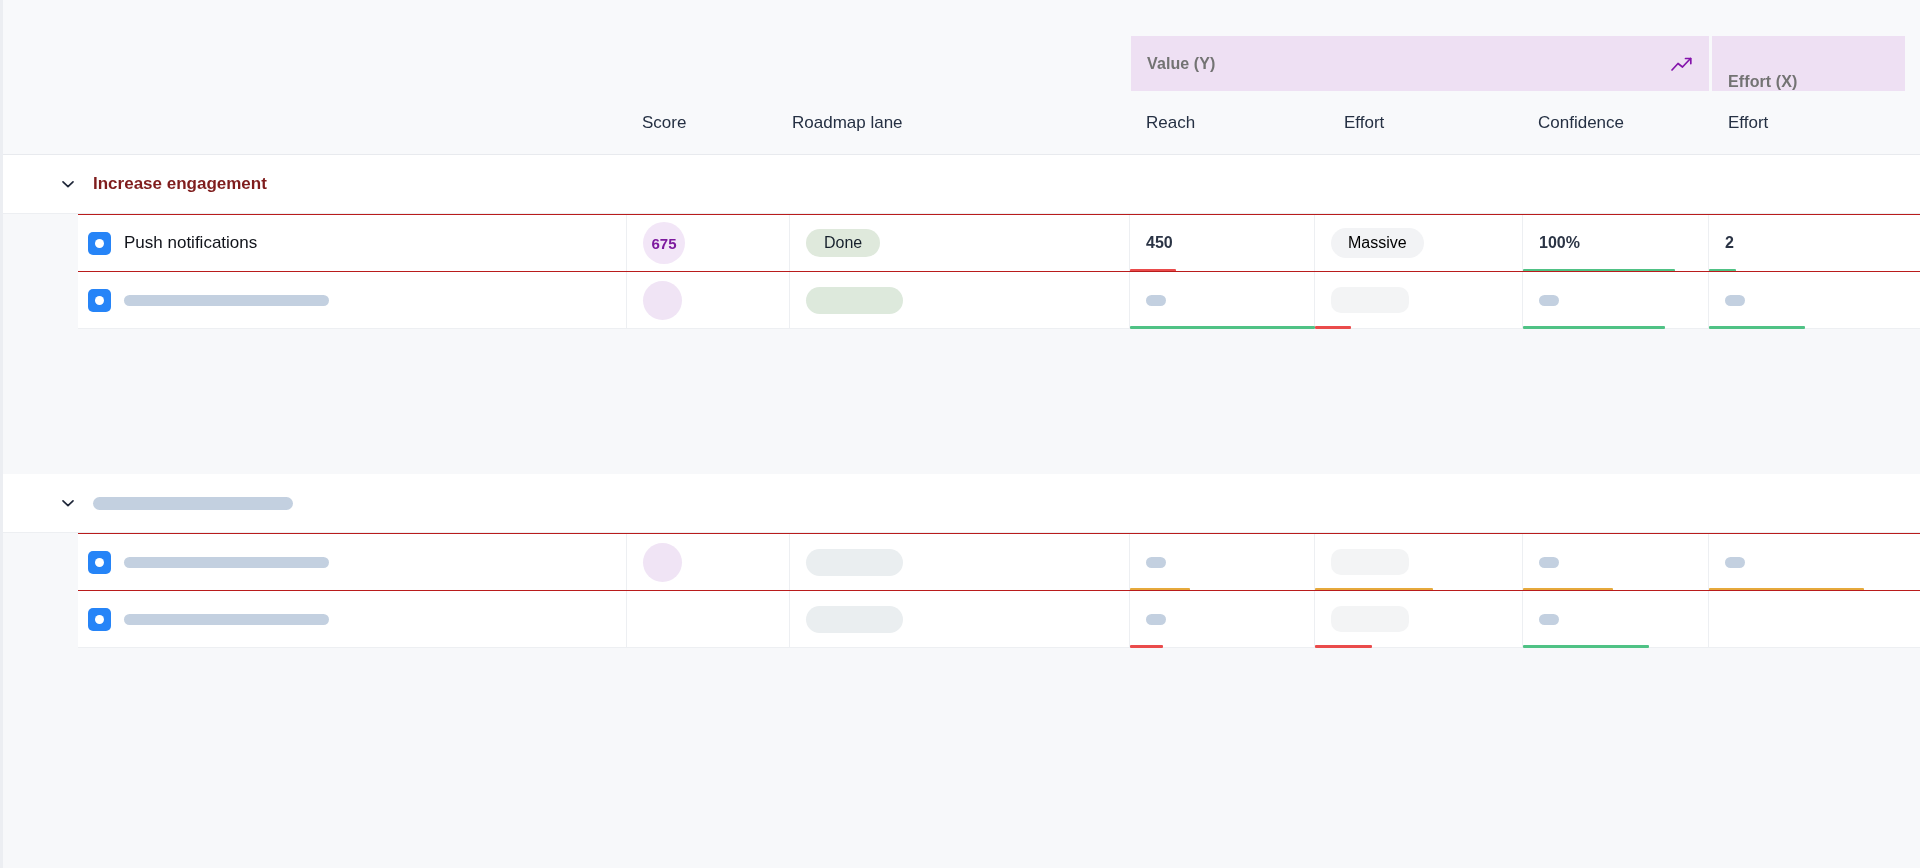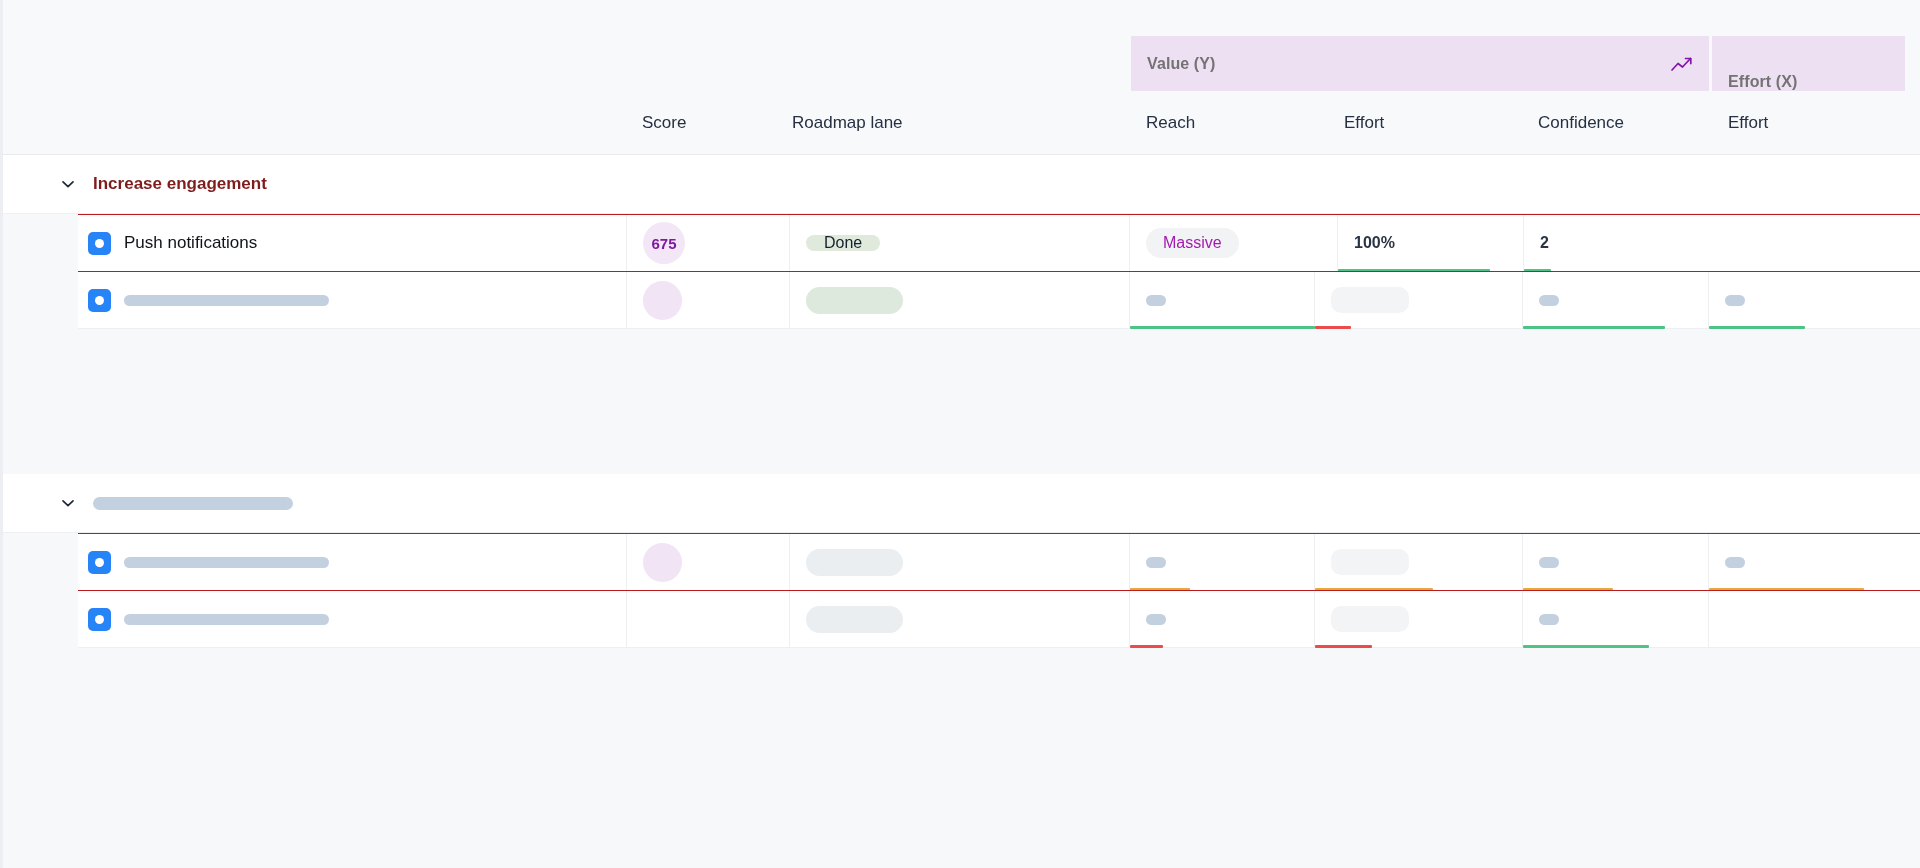--- a/index.html
+++ b/index.html
@@ -187,34 +187,34 @@
 
   
   .score-badge {
     width: 42px; height: 42px;
     border-radius: 50%;
     background: #f2e6f7;
     display: flex; align-items: center; justify-content: center;
     font-size: 15px; font-weight: 600; color: #7d1a9e;
   }
   .lane-pill {
-    height: 16px;
+    height: 28px;
     padding: 0 18px;
     border-radius: 15px;
     background: #dfe9dc;
     display: flex; align-items: center;
     font-size: 16px; color: #16202c;
   }
   .impact-pill {
     height: 30px;
     padding: 0 17px;
     border-radius: 16px;
     background: #f2f3f5;
     display: flex; align-items: center;
-    font-size: 16px; color: #a21caf;
+    font-size: 16px; color: #000000;
   }
   .num {
     font-size: 16px;
     font-weight: 600;
     color: #2b3445;
   }
 
   .gap { background: #f7f8fa; }
 </style>
 </head>
@@ -263,20 +263,24 @@
               <span class="task-icon">
                 <i></i>
               </span>
               <span class="task-title">Push notifications</span>
             </div>
             <div class="cell c-score">
               <span class="score-badge">675</span>
             </div>
             <div class="cell c-lane">
               <span class="lane-pill">Done</span>
+            </div>
+            <div class="cell c-reach">
+              <span class="num">450</span>
+              <span class="ind" style="width:46px;background:#ea4b4b"></span>
             </div>
             <div class="cell c-impact">
               <span class="impact-pill">Massive</span>
             </div>
             <div class="cell c-confidence">
               <span class="num">100%</span>
               <span class="ind" style="width:152px;background:#4fc285"></span>
             </div>
             <div class="cell c-effort">
               <span class="num">2</span>

